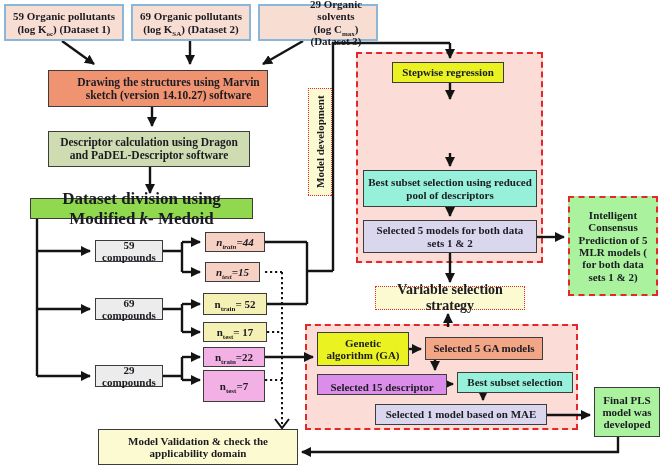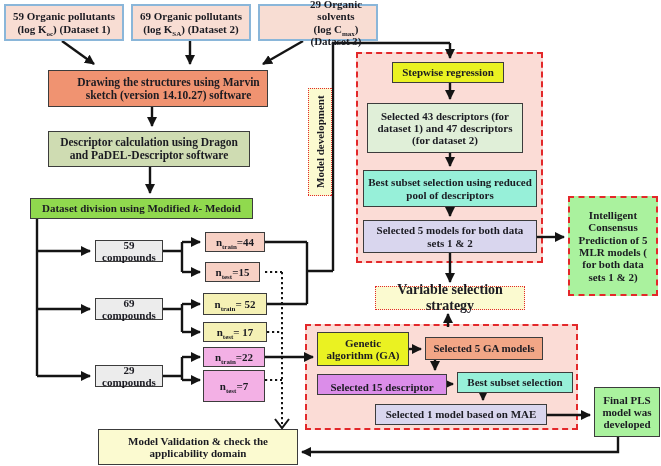--- a/index.html
+++ b/index.html
@@ -13,23 +13,23 @@
   }
   svg.wires { position:absolute; left:0; top:0; z-index:1; }
   .box {
     position:absolute; z-index:2; box-sizing:border-box;
     display:flex; align-items:center; justify-content:center; text-align:center;
     border:1.6px solid #3c3c3c; line-height:1.12; padding:1px 3px; font-size:11px;
   }
   .dataset { background:var(--dataset_fill); border:2px solid var(--dataset_border); font-size:11px; }
   .marvin { background:var(--salmon); font-size:11.5px; }
   .sage { background:var(--sage); font-size:11.5px; }
-  .division { background:var(--green); font-size:11px; }
+  .division { background:var(--green); font-size:17px; }
   .grayb { background:var(--gray_box); }
-  .pinkn { background:var(--pink_n); }
+  .pinkn { background:var(--pink_n);font-style:italic; }
   .yellown { background:var(--yellow_n); }
   .magentan { background:var(--magenta_n); }
   .cream { background:var(--cream); }
   .dottedred { border:1.6px dotted var(--red_accent); }
   .dashedred { border:2px dashed var(--red_accent); }
   .vlabel { writing-mode:vertical-rl; transform:rotate(180deg); font-size:11px; }
   .byellow { background:var(--bright_yellow); }
   .palegreen { background:var(--pale_green); }
   .aqua { background:var(--aqua); }
   .lavender { background:var(--lavender); }
@@ -159,23 +159,20 @@
     <span><span>n</span><sub>test</sub><span>=7</span></span>
   </div>
 
   <div class="box cream dottedred vlabel" style="left:308px;top:88px;width:24px;height:108px;">
     <span>Model development</span>
   </div>
 
   <div class="box byellow" style="left:392px;top:62px;width:112px;height:21px;">
     <span>Stepwise regression</span>
   </div>
-  <div class="box palegreen" style="left:367px;top:103px;width:156px;height:50px;">
-    <span>Selected 43 descriptors (for dataset 1) and 47 descriptors (for dataset 2)</span>
-  </div>
   <div class="box aqua" style="left:363px;top:170px;width:174px;height:37px;">
     <span>Best subset selection using reduced pool of descriptors</span>
   </div>
   <div class="box lavender" style="left:363px;top:220px;width:174px;height:33px;">
     <span>Selected 5 models for both data sets 1 &amp; 2</span>
   </div>
 
   <div class="box lgreen dashedred" style="left:568px;top:196px;width:90px;height:100px;">
     <span>Intelligent Consensus Prediction  of 5 MLR models ( for both data sets 1 &amp; 2)</span>
   </div>

